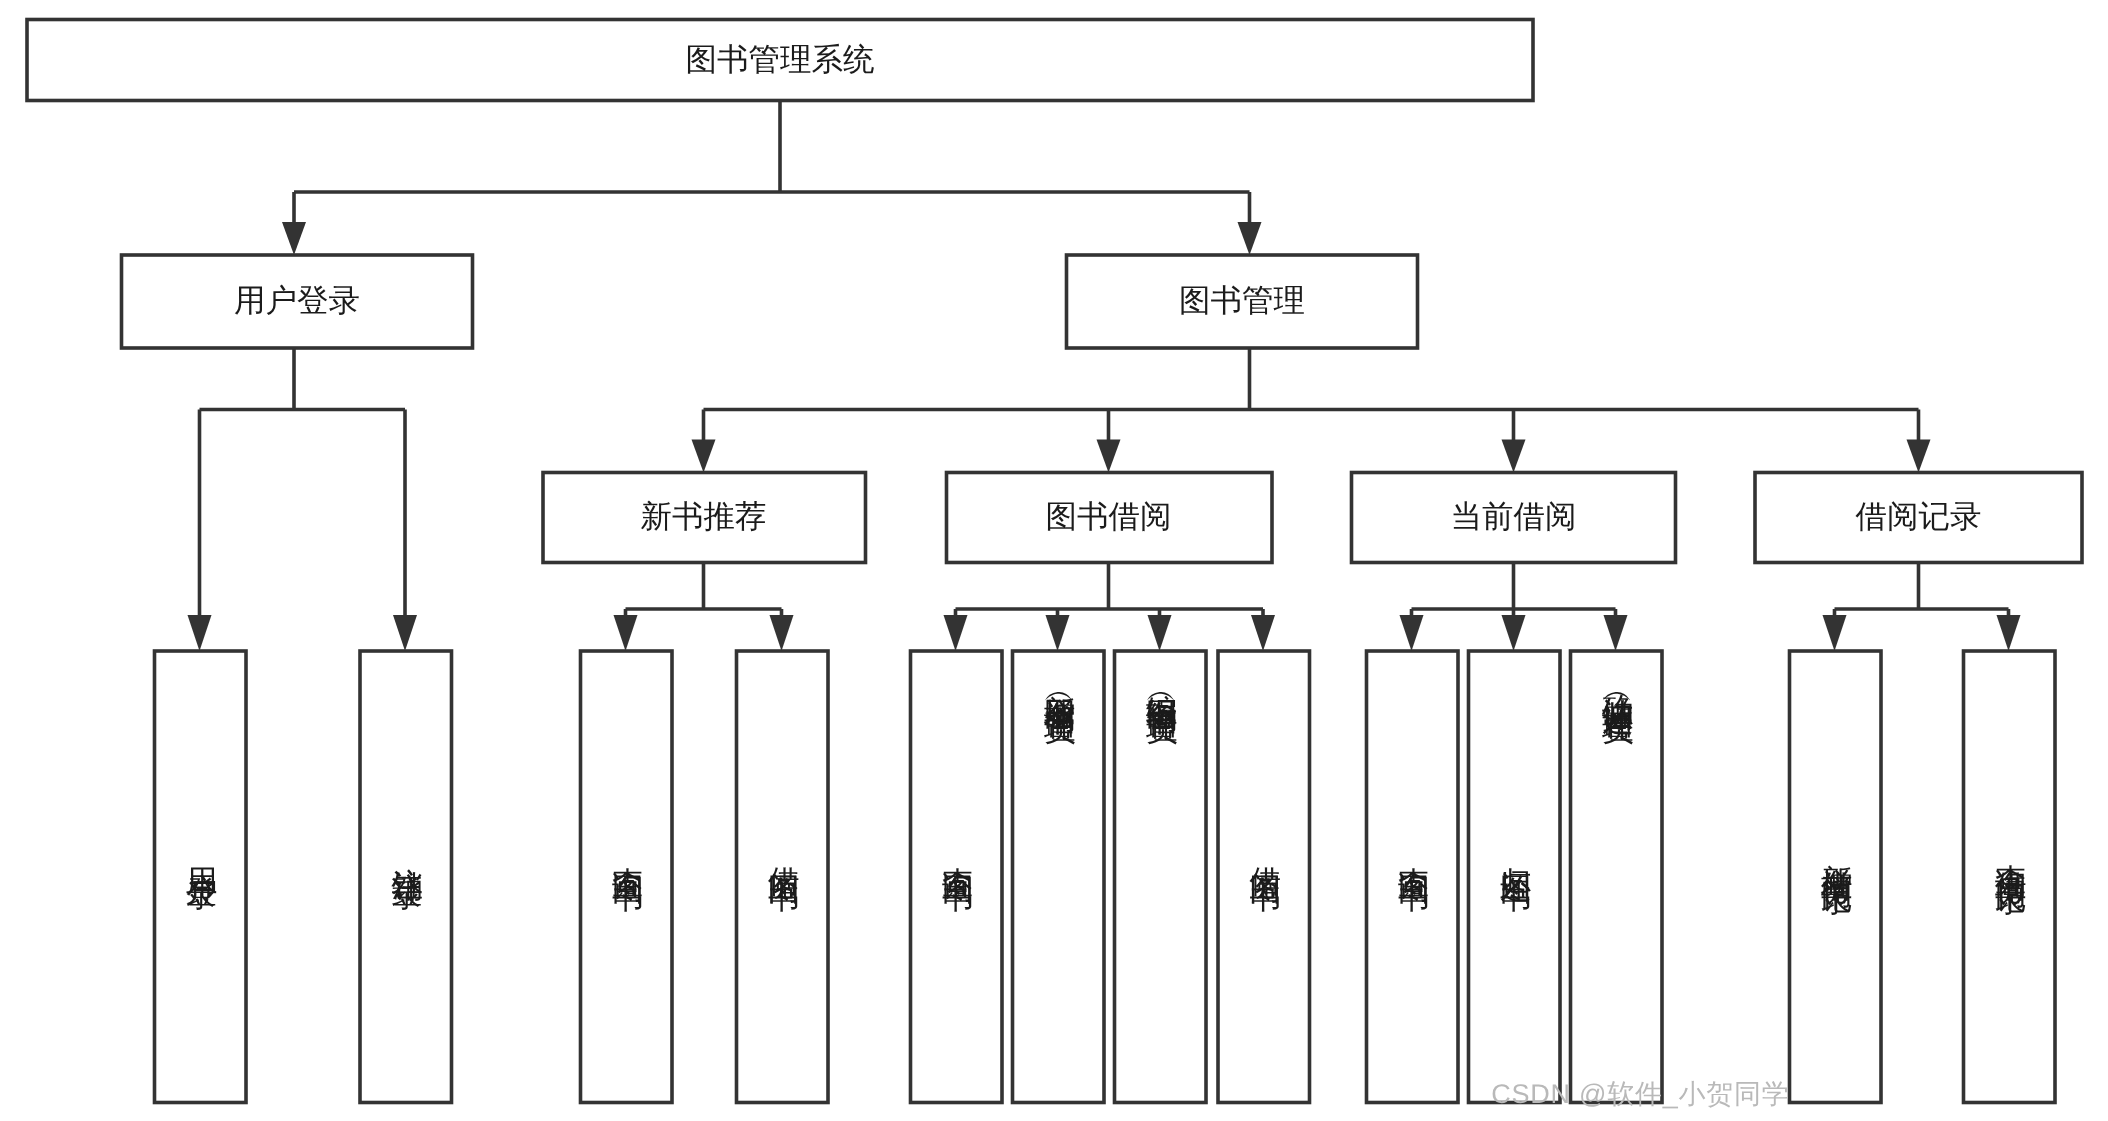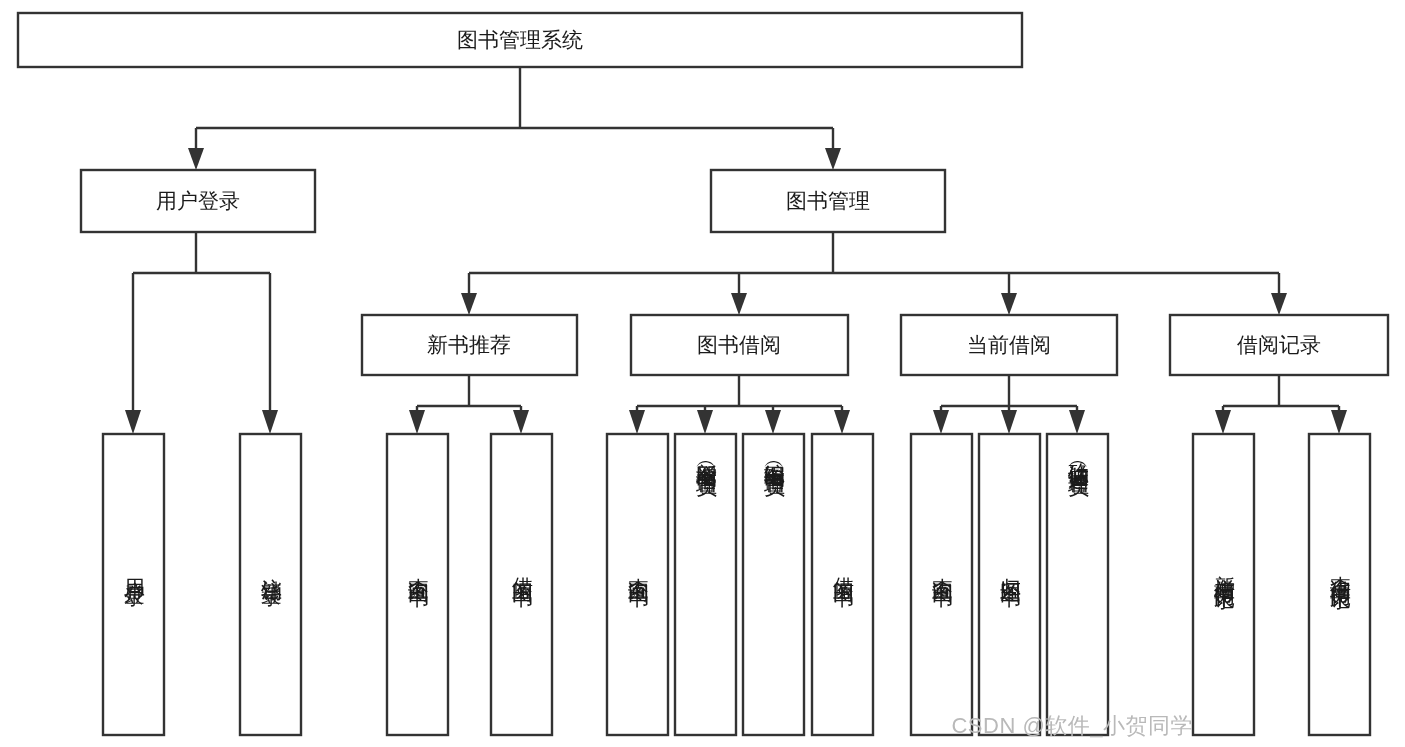--- a/index.html
+++ b/index.html
@@ -45,21 +45,21 @@
   }
   .arrow-head {
     fill: #333333;
     stroke: none;
   }
   .watermark {
     position: absolute;
     right: 12px;
     bottom: 6px;
     font-family: "Liberation Sans", "DejaVu Sans", sans-serif;
-    font-size: 22px;
+    font-size: 18px;
     color: #b9b9b9;
     white-space: nowrap;
     letter-spacing: 0.5px;
     pointer-events: none;
   }
 </style>
 </head>
 <body>
 
 <div id="diagram-root">

